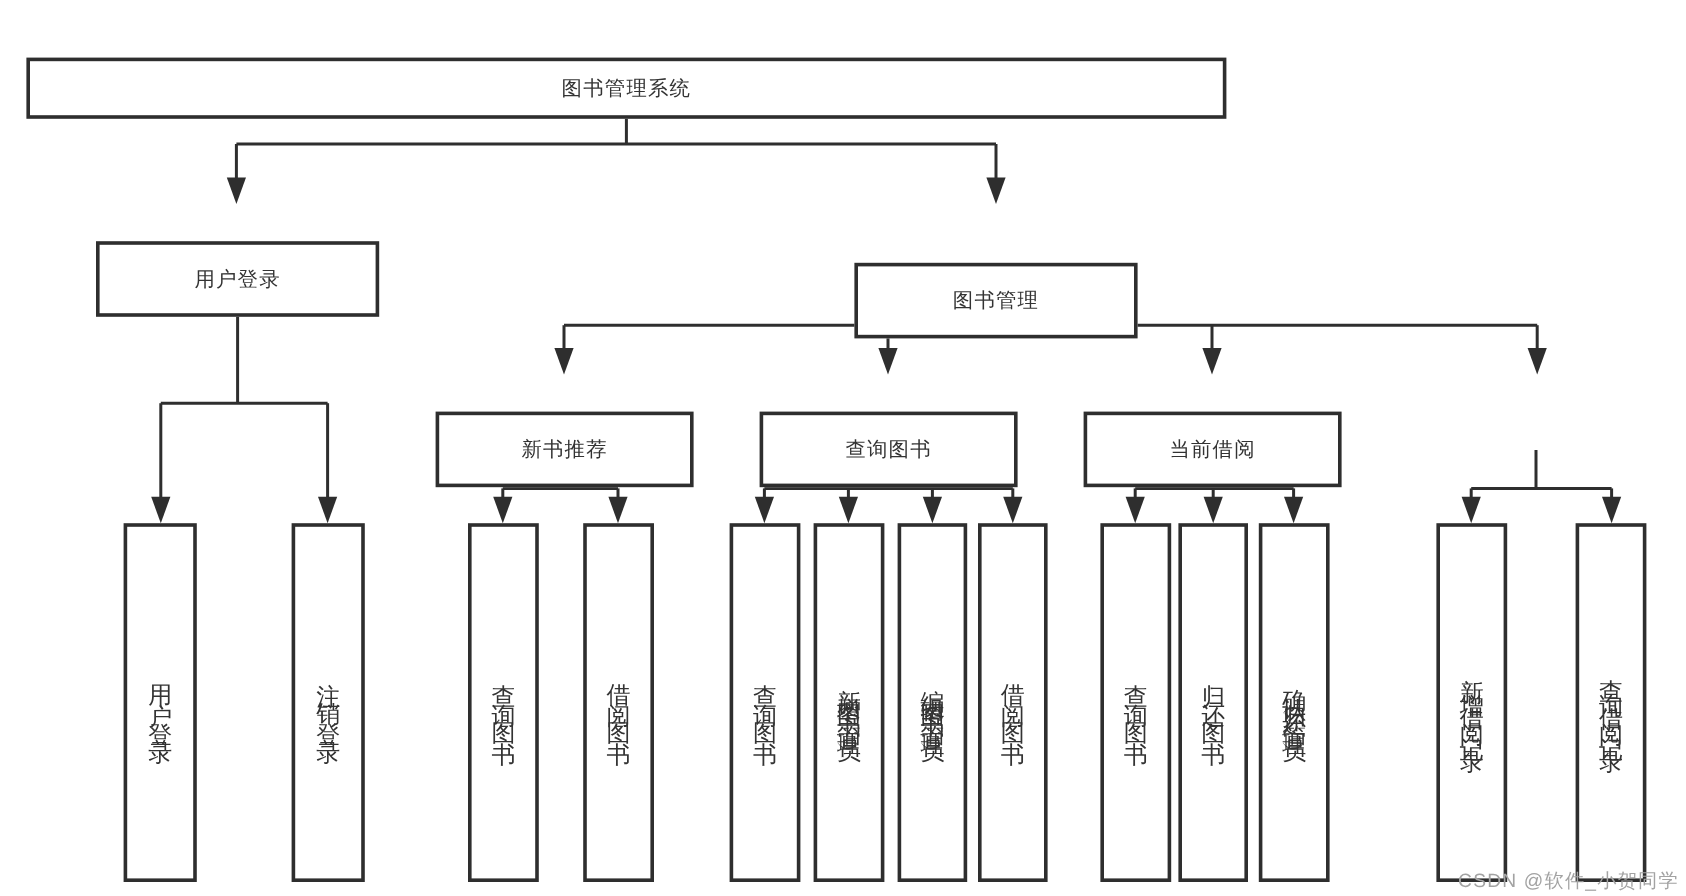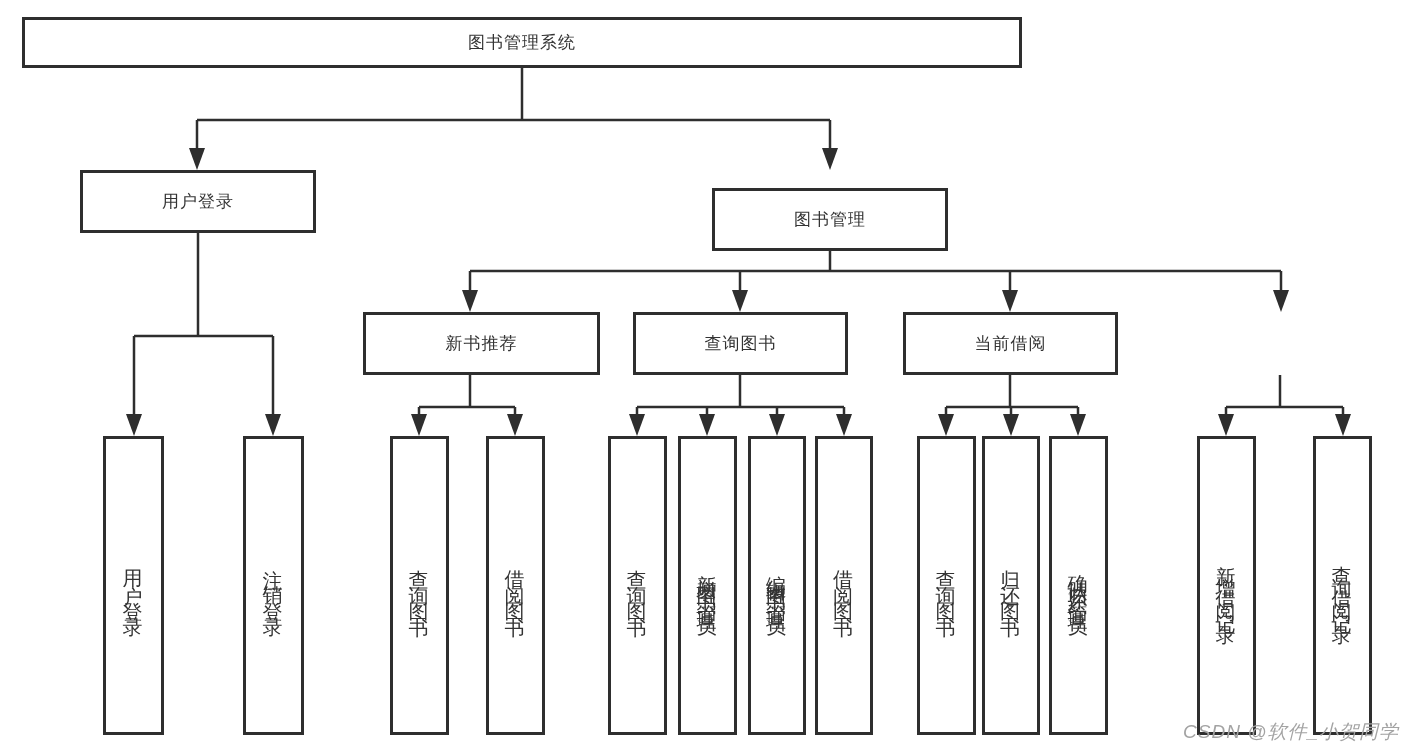--- a/index.html
+++ b/index.html
@@ -21,20 +21,21 @@
     position:absolute;
     box-sizing:border-box;
     border:3px solid #2e2e2e;
     background:#ffffff;
     display:flex;
     align-items:center;
     justify-content:center;
     color:#333333;
     font-size:17px;
     letter-spacing:1px;
+    margin-top:31px;
   }
   .leaf {
     position:absolute;
     box-sizing:border-box;
     border:3px solid #2e2e2e;
     background:#ffffff;
     display:flex;
     align-items:center;
     justify-content:center;
     color:#333333;
@@ -42,23 +43,22 @@
     writing-mode:vertical-rl;
     text-orientation:mixed;
   }
   .v-short { letter-spacing:16px; }
   .v-med   { letter-spacing:12px; }
   .v-long  { letter-spacing:6px; }
   .watermark {
     position:absolute;
     right:6px; bottom:2px;
     color:#a3a3a3;
-    font-size:19px;
+    font-size:16px;
     letter-spacing:1px;
-    font-style:italic;
   }
 </style>
 </head>
 <body>
 
 <div class="stage">
 
   <svg class="connectors" viewBox="0 0 1405 747" xmlns="http://www.w3.org/2000/svg">
     <g stroke="#2e2e2e" stroke-width="2.5" fill="none">
 
@@ -130,21 +130,21 @@
       <polygon points="1218,414 1234,414 1226,436"></polygon>
       <polygon points="1335,414 1351,414 1343,436"></polygon>
     </g>
   </svg>
 
   <div class="box" style="left:22px; top:17px; width:1000px; height:51px;">图书管理系统</div>
 
   <div class="box" style="left:80px; top:170px; width:236px; height:63px;">用户登录</div>
   <div class="box" style="left:712px; top:188px; width:236px; height:63px;">图书管理</div>
 
-  <div class="box" style="left:363px; top:312px; width:237px; height:63px;text-align:center;">新书推荐</div>
+  <div class="box" style="left:363px; top:312px; width:215px; height:63px;text-align:center;">新书推荐</div>
   <div class="box" style="left:633px; top:312px; width:215px; height:63px;">查询图书</div>
   <div class="box" style="left:903px; top:312px; width:215px; height:63px;text-align:right;">当前借阅</div>
 
   <div class="leaf v-short" style="left:103px; top:436px; width:61px; height:299px;">用户登录</div>
   <div class="leaf v-short" style="left:243px; top:436px; width:61px; height:299px;">注销登录</div>
 
   <div class="leaf v-short" style="left:390px; top:436px; width:59px; height:299px;">查询图书</div>
   <div class="leaf v-short" style="left:486px; top:436px; width:59px; height:299px;">借阅图书</div>
 
   <div class="leaf v-short" style="left:608px; top:436px; width:59px; height:299px;">查询图书</div>

